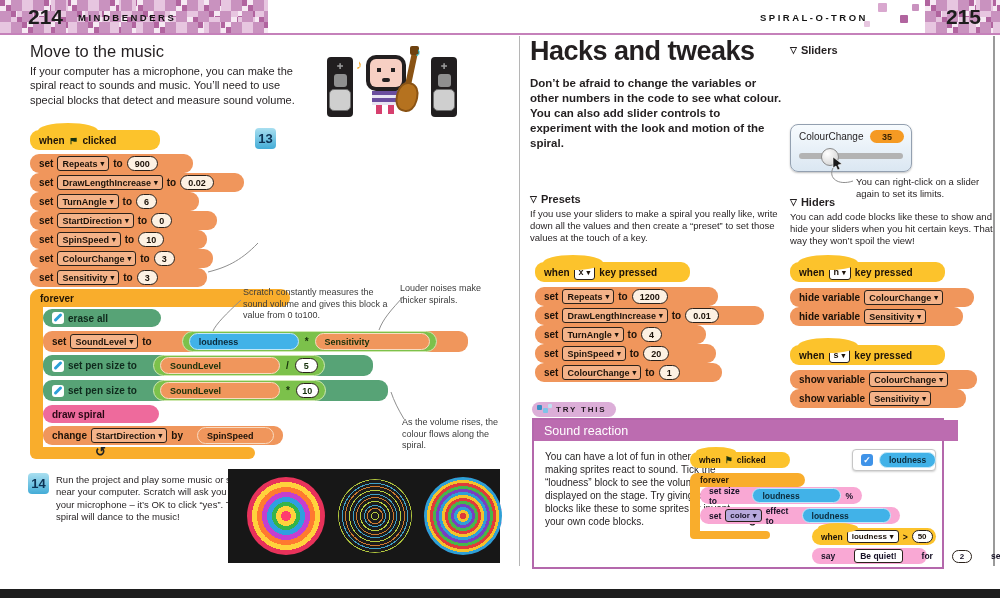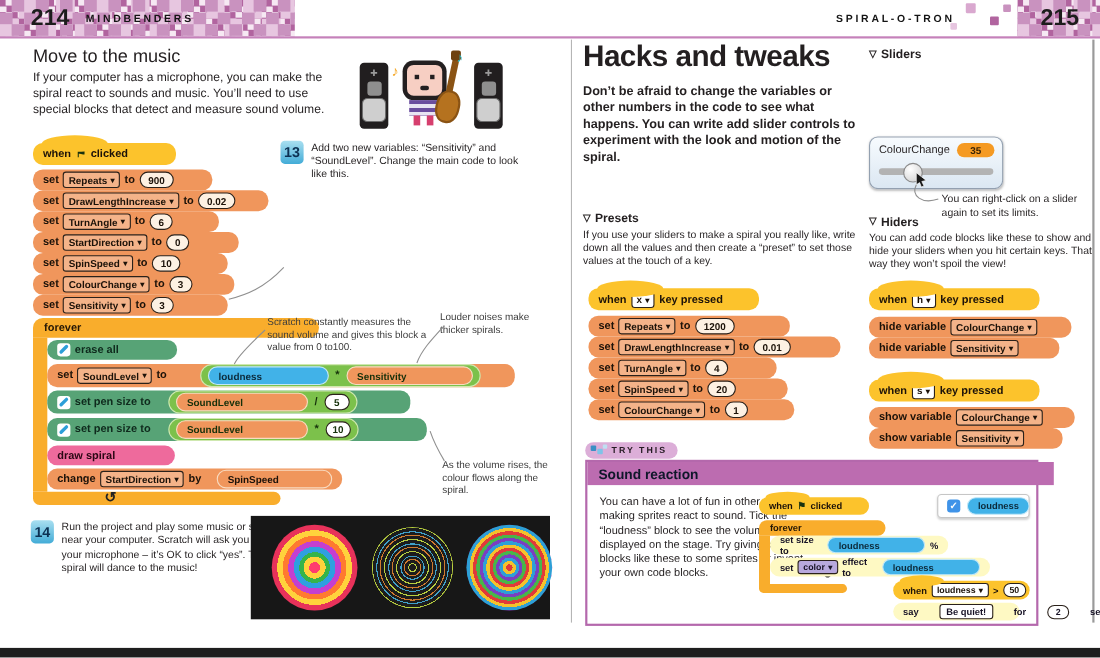--- a/index.html
+++ b/index.html
@@ -26,21 +26,21 @@
   .tri{font-size:9px;margin-right:4px;position:relative;top:-1px}
   .stepbox{width:21px;height:21px;border-radius:4px;background:linear-gradient(180deg,#a9dff0,#43acd7);
     color:#0c3153;font-weight:bold;font-size:13px;display:flex;align-items:center;justify-content:center}
   
   .sb{position:absolute;display:flex;align-items:center;gap:4px;font-weight:bold;font-size:10px;
       color:#1c1209;border-radius:9px;padding:0 9px;box-sizing:border-box}
   .or{background:#f0965c}
   .yl{background:#fcc32c}
   .gr{background:#57a376;color:#0f2a1d}
   .pk{background:#ee6a9c;color:#2a0714}
-  .pu{background:#fef9c3;color:#171226}
+  .pu{background:#f9a8d4;color:#171226}
   .h21{height:21px}.h20{height:20px}.h19{height:19px}.h18{height:18px}.h17{height:17px}.h16{height:16px}
   .hat::before{content:"";position:absolute;top:-7px;left:8px;width:60px;height:15px;background:inherit;border-radius:50%}
   .hatsm::before{content:"";position:absolute;top:-5px;left:6px;width:40px;height:10px;background:inherit;border-radius:50%}
   .dd{display:inline-flex;align-items:center;background:rgba(255,255,255,.28);border:1.4px solid #2a211a;
       border-radius:3px;padding:0 4px;height:13px;font-size:9px;font-weight:bold;white-space:nowrap}
   .dd::after{content:"▾";font-size:7.5px;margin-left:3px}
   .ddw{background:#fff}
   .box{display:inline-flex;align-items:center;background:#fff;border:1.4px solid #2a211a;border-radius:3px;
       padding:0 5px;height:12px;font-size:8.5px;font-weight:bold;white-space:nowrap}
   .oval{display:inline-flex;align-items:center;justify-content:center;border:1.4px solid #2a211a;border-radius:999px;
@@ -67,21 +67,21 @@
   .widget{position:absolute;background:linear-gradient(180deg,#f7fbfe,#dbe7f2);border:1px solid #93a0b0;
       border-radius:8px;box-shadow:0 1px 2px rgba(0,0,0,.25)}
   .pill{position:absolute;background:#f59a23;border-radius:8px;width:34px;height:13px;font-size:9px;font-weight:bold;
       display:flex;align-items:center;justify-content:center;color:#3a2405}
   .track{position:absolute;height:6px;background:#b3b3b3;border-radius:3px}
   .knob{position:absolute;width:16px;height:16px;border-radius:50%;border:1px solid #8a8a8a;
       background:radial-gradient(circle at 35% 30%,#fff,#ccc)}
   
   .tab{position:absolute;background:#dcaed8;border-radius:8px;display:flex;align-items:center;
       padding:0 10px 0 24px;height:15px;font-size:8px;font-weight:bold;letter-spacing:1.8px;color:#241a22}
-  .banner{position:absolute;background:#bc6cb0;color:#0f172a;font-weight:bold;font-size:12.5px;
+  .banner{position:absolute;background:#bc6cb0;color:#ffffff;font-weight:normal;font-size:12.5px;
       display:flex;align-items:center;padding:0 10px}
   .trybox{position:absolute;border:2px solid #b468ac;background:#fff}
   .chk{width:12px;height:12px;background:#3f93e8;border-radius:3px;color:#fff;font-size:9px;
       display:flex;align-items:center;justify-content:center;font-weight:bold;flex:0 0 auto}
   .pal{position:absolute;background:#fff;border:1px solid #c6c6c6;border-radius:4px;
       box-shadow:0 1px 2px rgba(0,0,0,.18);display:flex;align-items:center;gap:6px;padding:0 8px}
   
   .spk{position:absolute;width:26px;height:60px;background:#211e1f;border-radius:4px;
       display:flex;flex-direction:column;align-items:center;justify-content:space-between;padding:6px 0;box-sizing:border-box}
   .spa{color:#9a9a9a;font-size:8px;line-height:1}
@@ -140,21 +140,20 @@
   <div class="abs" style="left:372px;top:91px;width:26px;height:14px;background:repeating-linear-gradient(180deg,#6a4d9e 0 4px,#e8e4f2 4px 7px)"></div>
   <div class="abs" style="left:376px;top:105px;width:6px;height:9px;background:#d63f6e"></div>
   <div class="abs" style="left:388px;top:105px;width:6px;height:9px;background:#d63f6e"></div>
   <div class="abs" style="left:408px;top:52px;width:6px;height:38px;background:#8a5314;transform:rotate(12deg)"></div>
   <div class="abs" style="left:410px;top:46px;width:9px;height:9px;background:#6e4210;border-radius:2px"></div>
   <div class="abs" style="left:396px;top:82px;width:22px;height:30px;background:#b5721f;border-radius:45%;transform:rotate(14deg);border:2px solid #8a5314;box-sizing:border-box"></div>
   <span class="abs notes" style="left:356px;top:58px;font-size:13px;color:#f5a623">♪</span>
   <span class="abs notes" style="left:415px;top:46px;font-size:12px;color:#2bbccb">♪</span>
 
   <div class="abs stepbox" style="left:255px;top:128px">13</div>
-  <div class="abs small95" style="left:283px;top:129px;width:196px">Add two new variables: “Sensitivity” and “SoundLevel”. Change the main code to look like this.</div>
 
   <div class="sb yl h20 hat" style="left:30px;top:130px;width:130px">
     <span>when</span>
     <span class="fl">⚑</span>
     <span>clicked</span>
   </div>
 
   <div class="sb or h19" style="left:30px;top:154px;width:163px">
     <span>set</span>
     <span class="dd">
@@ -255,21 +254,21 @@
       <span class="ovor" style="width:100px">SoundLevel</span>
       <span>*</span>
       <span class="circ">10</span>
     </span>
   </div>
 
   <div class="sb pk h18" style="left:43px;top:405px;width:116px">
     <span>draw spiral</span>
   </div>
 
-  <div class="sb or h19" style="left:43px;top:426px;width:268px">
+  <div class="sb or h19" style="left:43px;top:426px;width:240px">
 
     <span>change</span>
     <span class="dd">
         <span>StartDirection</span>
       </span>
     <span>by</span>
     <span class="ovor" style="width:100px;margin-left:10px">SpinSpeed</span>
   </div>
 
   <div class="abs note9" style="left:243px;top:287px;width:148px">Scratch constantly measures the sound volume and gives this block a value from 0 to100.</div>
@@ -279,21 +278,21 @@
   <div class="abs stepbox" style="left:28px;top:473px">14</div>
   <div class="abs small95" style="left:56px;top:474px;width:206px;line-height:12.4px">Run the project and play some music or sing near your computer. Scratch will ask you to use your microphone – it’s OK to click “yes”. The spiral will dance to the music!</div>
 
   <div class="artbox" style="left:228px;top:469px;width:272px;height:94px">
     <div class="spiral s1" style="left:19px;top:8px;width:78px;height:78px"></div>
     <div class="spiral s2" style="left:110px;top:10px;width:74px;height:74px"></div>
     <div class="spiral s3" style="left:196px;top:8px;width:78px;height:78px"></div>
   </div>
 
   <div class="abs h1r" style="left:530px;top:36px">Hacks and tweaks</div>
-  <div class="abs body115" style="left:530px;top:76px;width:252px">Don’t be afraid to change the variables or other numbers in the code to see what happens. You can write add slider controls to experiment with the look and motion of the spiral.</div>
+  <div class="abs body115" style="left:530px;top:76px;width:252px">Don’t be afraid to change the variables or other numbers in the code to see what colour. You can also add slider controls to experiment with the look and motion of the spiral.</div>
 
   <div class="abs h3s" style="left:790px;top:44px">
     <span class="tri">▽</span><span>Sliders</span>
   </div>
 
   <div class="widget" style="left:790px;top:124px;width:120px;height:46px">
     <span class="abs" style="left:8px;top:6px;font-size:10px">ColourChange</span>
     <span class="pill" style="right:7px;top:5px">35</span>
     <span class="track" style="left:8px;top:28px;width:104px"></span>
     <span class="knob" style="left:30px;top:23px"></span>

